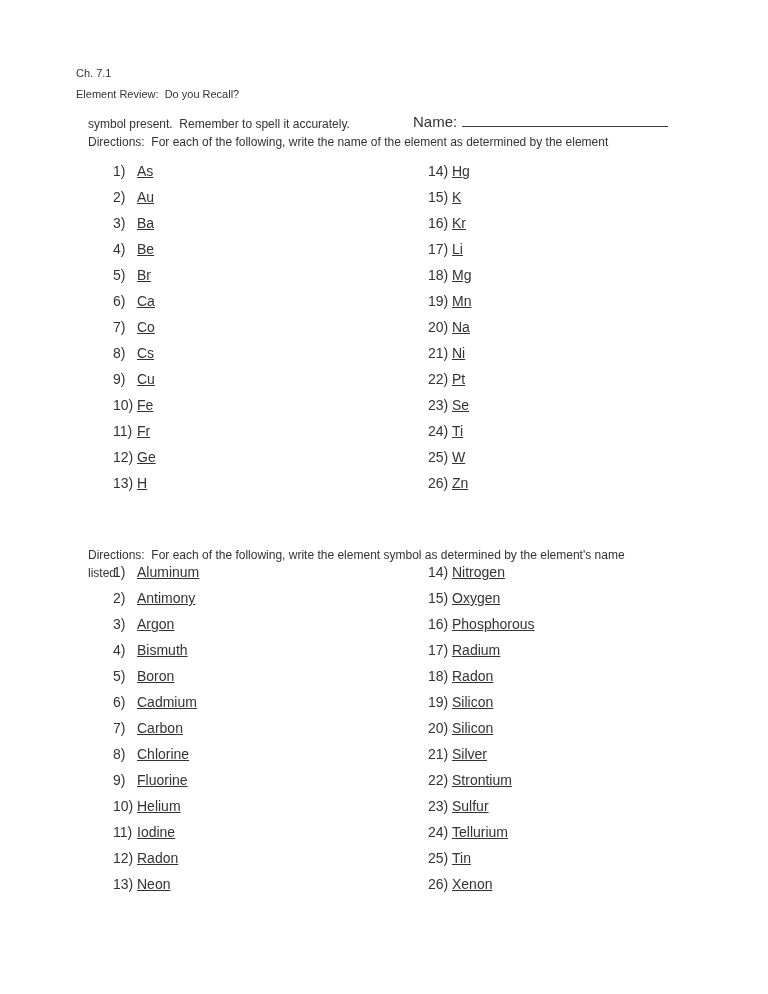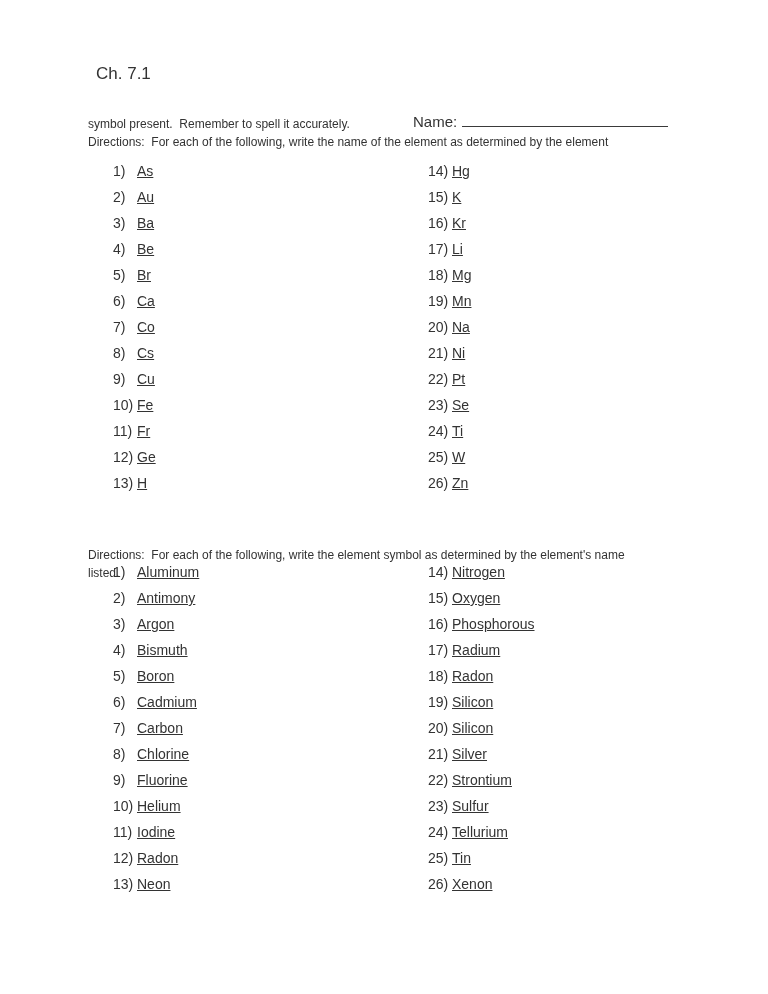--- a/index.html
+++ b/index.html
@@ -11,22 +11,22 @@
     position: relative;
     overflow: hidden;
   }
   .page {
     position: absolute; inset: 0;
     background: #ffffff;
   }
   .pre { white-space: pre-wrap; }
 
   .header-left {
-    position: absolute; left: 96px; top: 63px;
-    font-size: 17px; line-height: 21px;
+    position: absolute; left: 76px; top: 63px;
+    font-size: 11px; line-height: 21px;
   }
   .name-block {
     position: absolute; left: 413px; top: 63px;
     font-size: 15px; line-height: 21px; margin-top: 48px;
   }
   .name-line {
     display: inline-block;
     width: 206px; height: 15px;
     border-bottom: 1.5px solid #3a3a3a;
     margin-left: 5px;
@@ -54,20 +54,21 @@
   .item .num { display: inline-block; min-width: 24px; }
   .item .label { display: inline-block; text-decoration: underline; }
 </style>
 </head>
 <body>
 
 <div class="page">
 
   <div class="header-left">
     <div class="pre">Ch. 7.1</div>
+    <div class="pre">Element Review:  Do you Recall?</div>
   </div>
 
   <div class="name-block">
     <span class="pre">Name:</span><span class="name-line"></span>
   </div>
 
   <div class="directions directions-1">
     <div class="pre">symbol present.  Remember to spell it accurately.</div>
     <div class="pre">Directions:  For each of the following, write the name of the element as determined by the element</div>
   </div>

